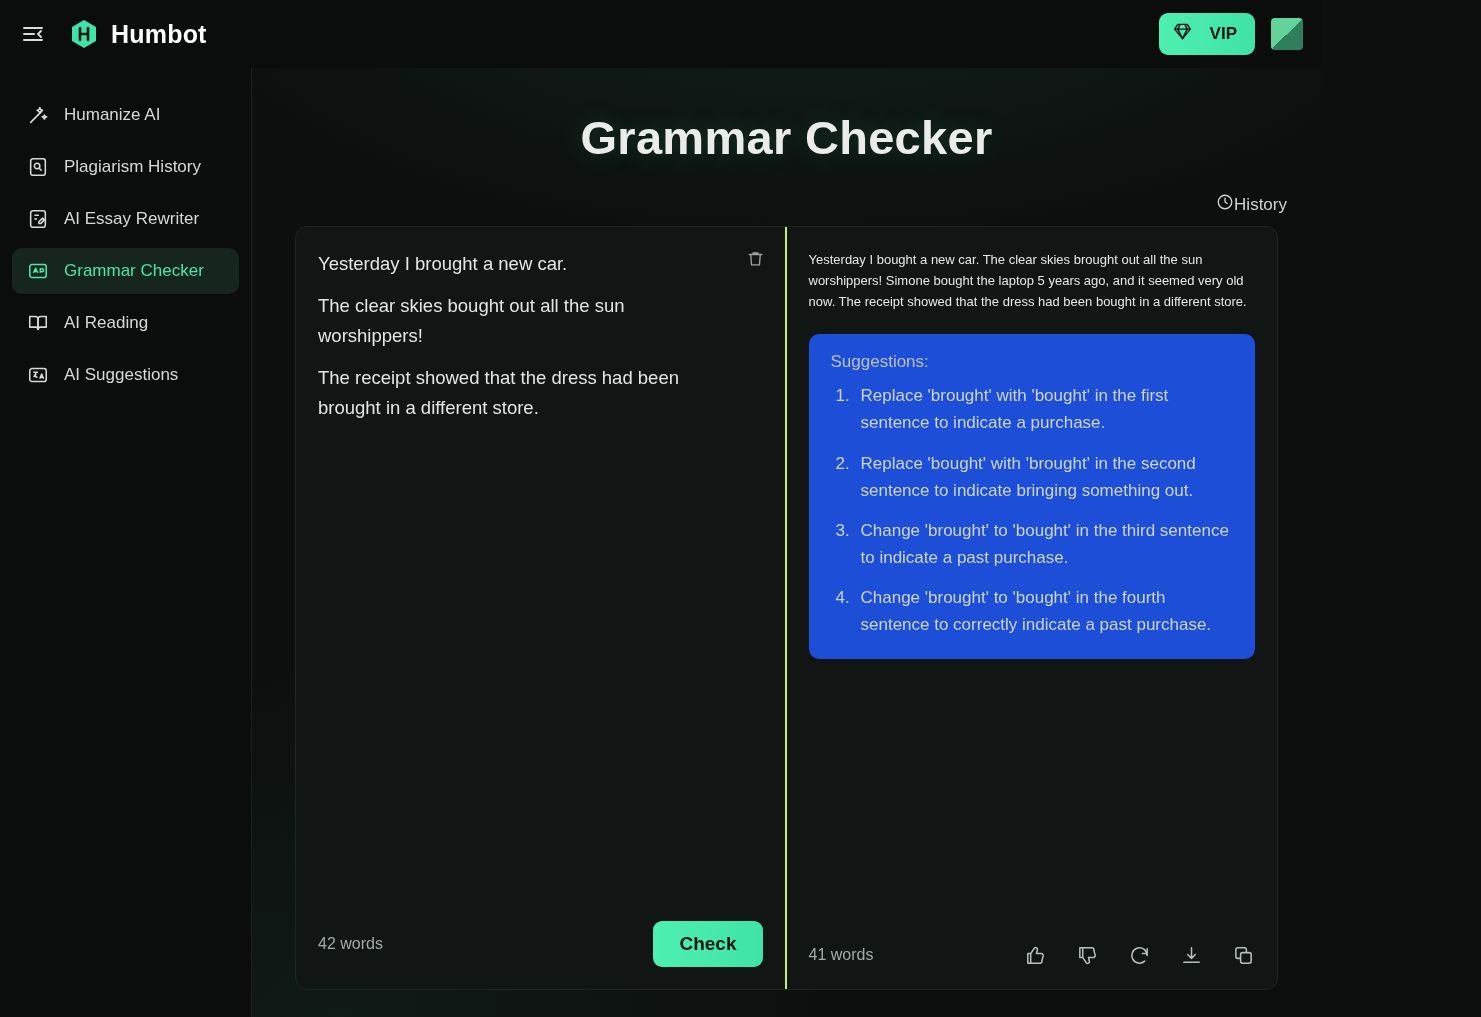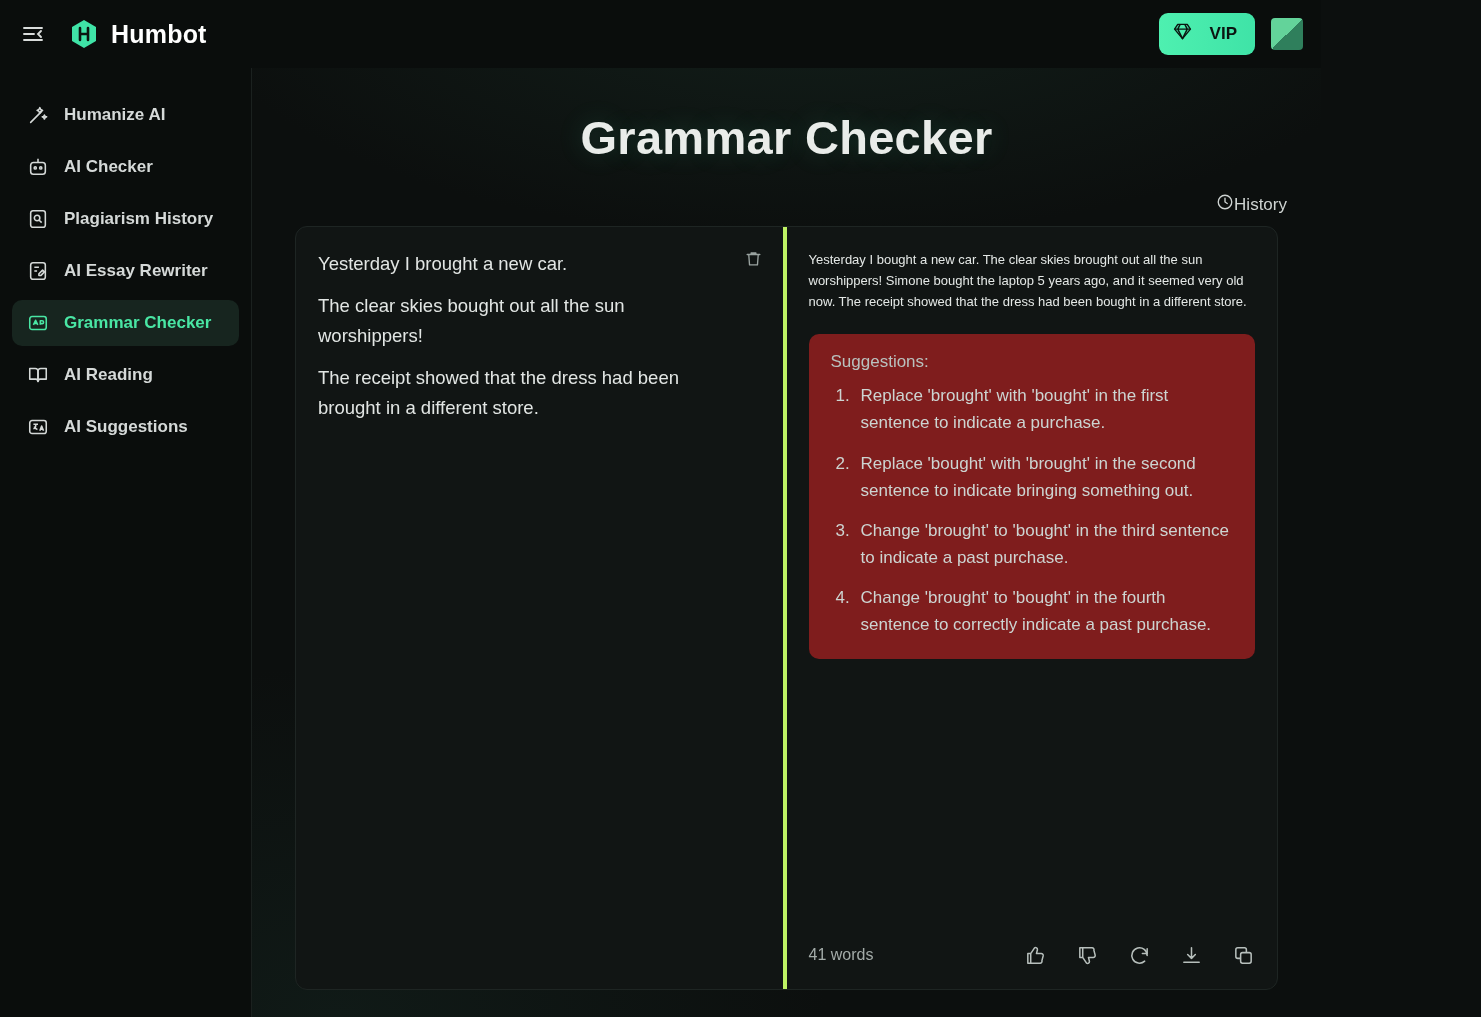--- a/index.html
+++ b/index.html
@@ -81,21 +81,20 @@
   .nav-item {
     display: flex; align-items: center; gap: 14px;
     height: 46px;
     margin: 6px 12px;
     padding: 0 14px;
     border-radius: 10px;
     color: #d5d9d8;
     font-size: 17px;
     cursor: pointer;
     white-space: nowrap;
-    font-weight: bold;
   }
   .nav-item .ic { width: 24px; height: 24px; display: flex; align-items: center; justify-content: center; flex: 0 0 24px; }
   .nav-item.active {
     background: #17251f;
     color: #49e6a4;
   }
   .nav-item.active .ic svg { stroke: #49e6a4; }
 
   
   .main {
@@ -138,21 +137,21 @@
     border-radius: 12px;
     overflow: hidden;
   }
   .panel {
     flex: 1 1 50%;
     min-width: 0;
     display: flex; flex-direction: column;
     position: relative;
     padding: 22px 22px 0 22px;
   }
-  .panel.left { border-right: 4px solid #bef264; }
+  .panel.left { border-right: 2px solid #bef264; }
 
   .input-text {
     color: #e2e6e4;
     font-size: 18.5px;
     line-height: 1.62;
     padding-right: 34px;
   }
   .input-text p { margin-bottom: 12px; }
 
   .trash-btn {
@@ -166,21 +165,21 @@
   }
 
   .output-text {
     color: #e4e8e6;
     font-size: 13px;
     line-height: 1.62;
   }
 
   .suggestions {
     margin-top: 22px;
-    background: #7f1d1d;
+    background: #1d4ed8;
     border-radius: 10px;
     padding: 18px 22px 20px 22px;
   }
   .sug-title { color: #b9c1be; font-size: 17px; margin-bottom: 10px; }
   .suggestions ol { margin: 0; padding-left: 24px; }
   .suggestions li {
     color: #cdd4d1;
     font-size: 17px;
     line-height: 1.6;
     margin-bottom: 13px;
@@ -254,31 +253,20 @@
         <span class="ic">
           <svg width="22" height="22" viewBox="0 0 24 24" fill="none" stroke="#d5d9d8" stroke-width="1.7" stroke-linecap="round" stroke-linejoin="round">
             <path d="M4 20L16 8"></path>
               <path d="M14 4l1 2 2 1-2 1-1 2-1-2-2-1 2-1z"></path>
               <path d="M19 12l.8 1.6L21.4 14l-1.6.8L19 16.4l-.8-1.6L16.6 14l1.6-.4z"></path>
           </svg>
         </span>
         <span>Humanize AI</span>
       </div>
 
-      <div class="nav-item">
-        <span class="ic">
-          <svg width="22" height="22" viewBox="0 0 24 24" fill="none" stroke="#d5d9d8" stroke-width="1.7" stroke-linejoin="round">
-            <rect x="4" y="7" width="16" height="13" rx="3"></rect>
-              <path d="M12 3v4"></path>
-              <circle cx="9" cy="13" r="1.2"></circle>
-              <circle cx="15" cy="13" r="1.2"></circle>
-          </svg>
-        </span>
-        <span>AI Checker</span>
-      </div>
 
       <div class="nav-item">
         <span class="ic">
           <svg width="22" height="22" viewBox="0 0 24 24" fill="none" stroke="#d5d9d8" stroke-width="1.7" stroke-linejoin="round">
             <rect x="4" y="3" width="16" height="18" rx="2.5"></rect>
               <circle cx="11" cy="11" r="3"></circle>
               <path d="M13.3 13.3L16 16"></path>
           </svg>
         </span>
         <span>Plagiarism History</span>
@@ -349,20 +337,24 @@
               <path d="M4 7h16M9 7V5h6v2M6 7l1 13h10l1-13"></path>
             </svg>
           </button>
 
           <div class="input-text">
             <p>Yesterday I brought a new car.</p>
             <p>The clear skies bought out all the sun worshippers!</p>
             <p>The receipt showed that the dress had been brought in a different store.</p>
           </div>
 
+          <div class="panel-footer">
+            <span class="word-count">42 words</span>
+            <button class="check-btn">Check</button>
+          </div>
         </section>
 
         <section class="panel right">
           <div class="output-text">Yesterday I bought a new car. The clear skies brought out all the sun worshippers! Simone bought the laptop 5 years ago, and it seemed very old now. The receipt showed that the dress had been bought in a different store.</div>
 
           <div class="suggestions">
             <div class="sug-title">Suggestions:</div>
             <ol>
               <li>Replace 'brought' with 'bought' in the first sentence to indicate a purchase.</li>
               <li>Replace 'bought' with 'brought' in the second sentence to indicate bringing something out.</li>

